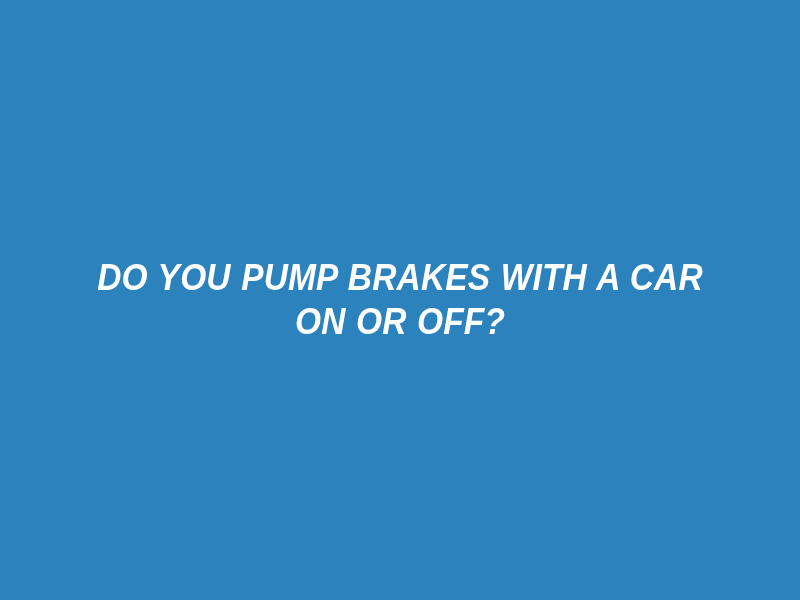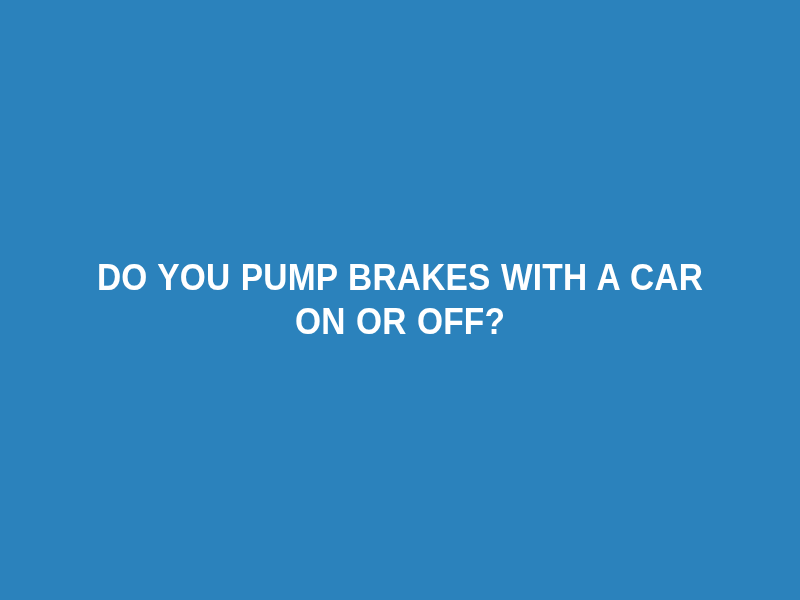--- a/index.html
+++ b/index.html
@@ -27,20 +27,21 @@
     justify-content: center;
   }
 
   .hero {
     box-sizing: border-box;
     width: 100%;
     padding: 0 56px;
     display: flex;
     align-items: center;
     justify-content: flex-start;
+    font-style: italic;
   }
 
   .hero-title {
     margin: 0;
     width: 100%;
     text-align: center;
     color: #ffffff;
     font-family: "Liberation Sans Narrow", "Liberation Sans", "DejaVu Sans", sans-serif;
     font-size: 36px;
     line-height: 44px;

